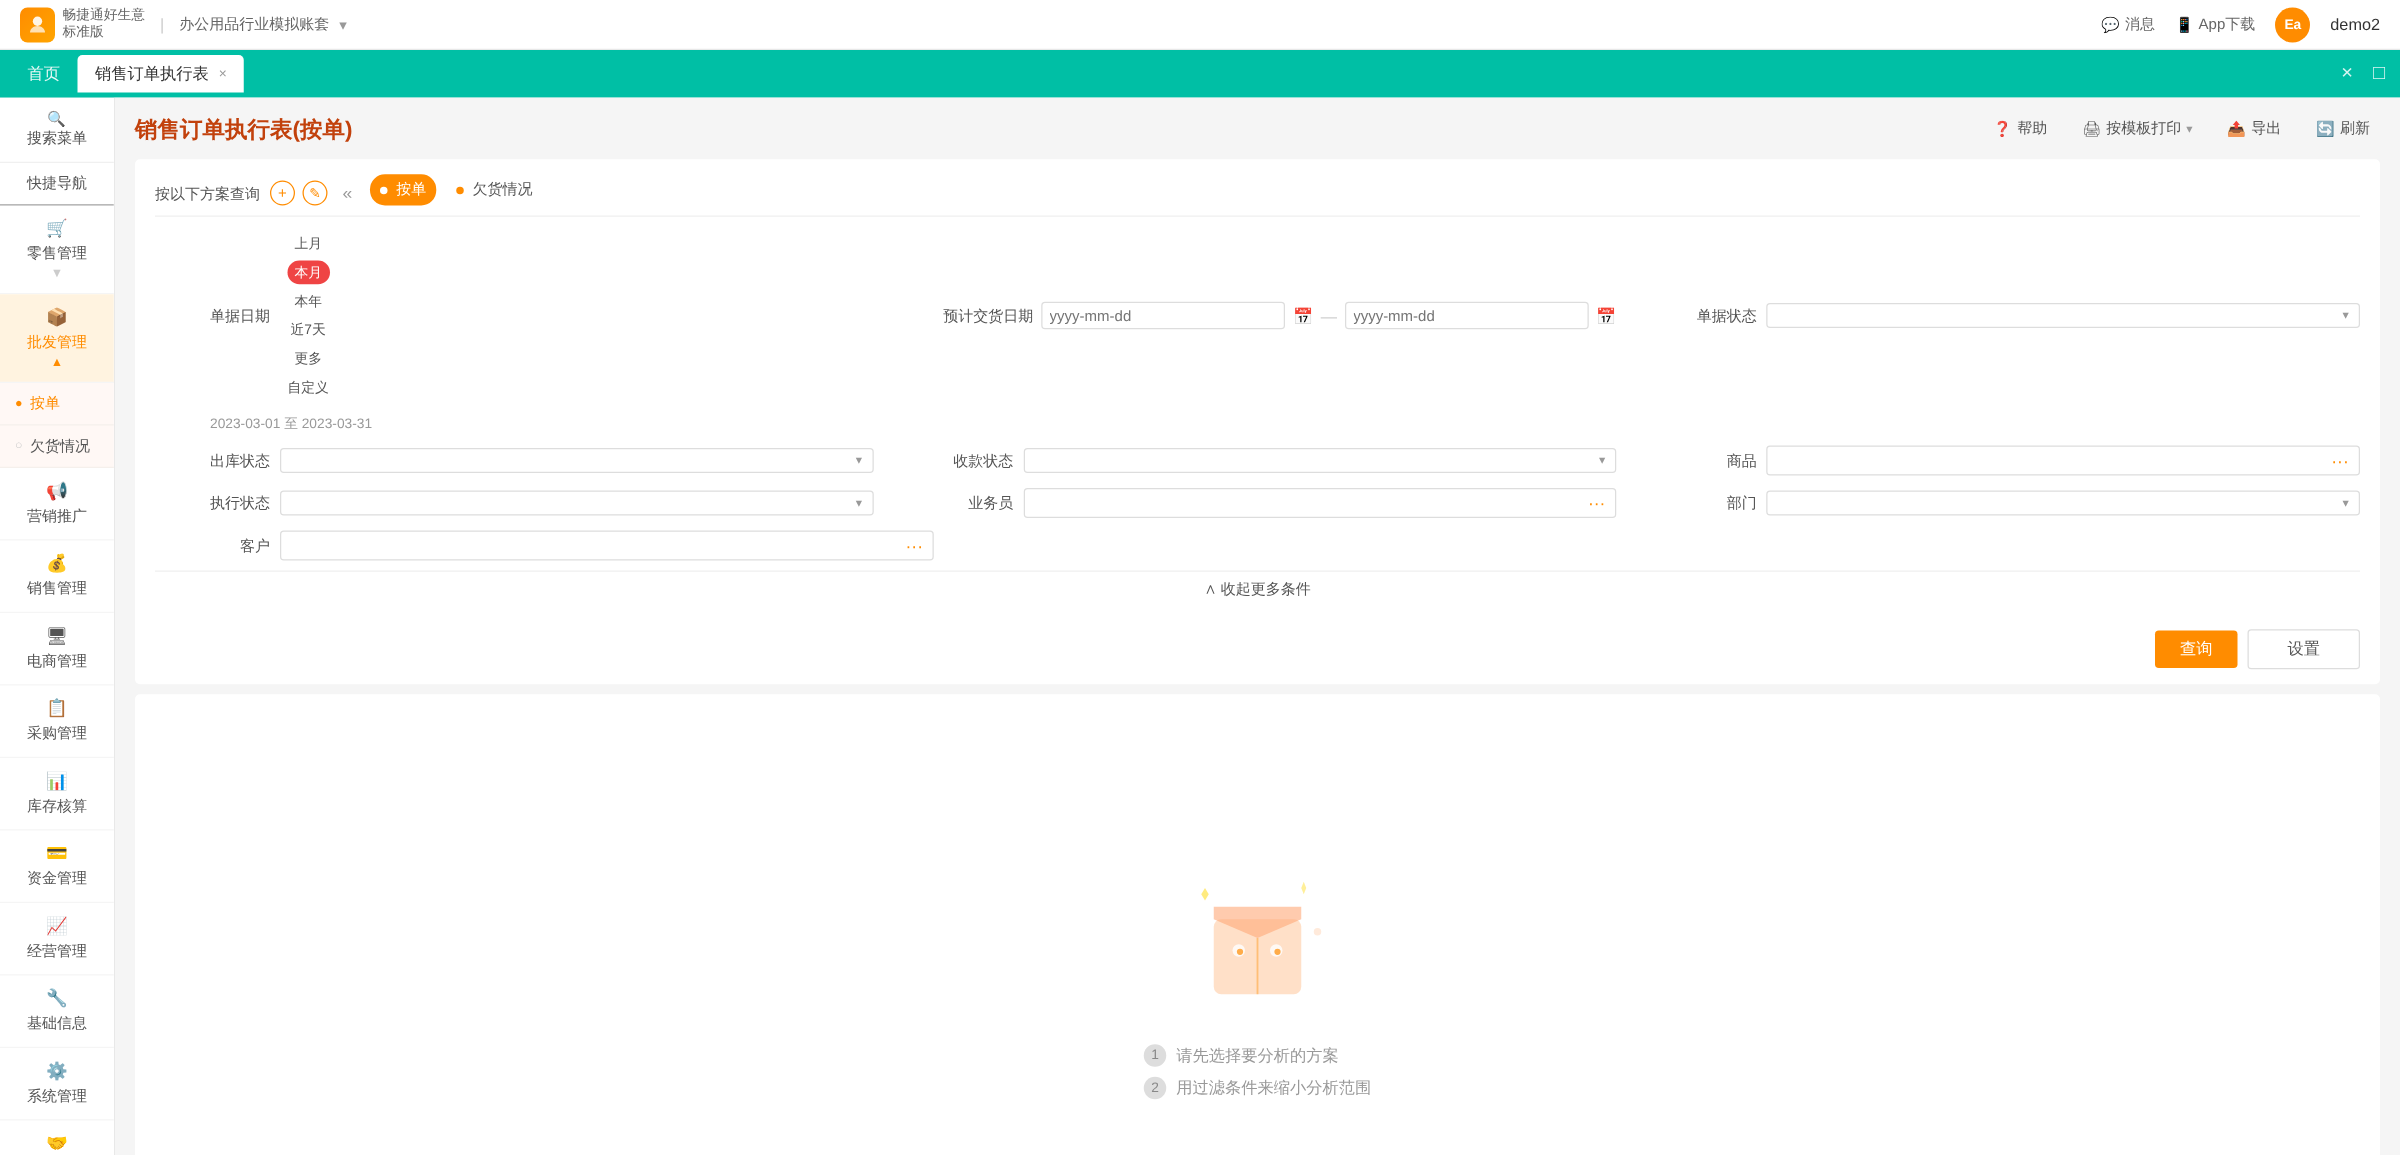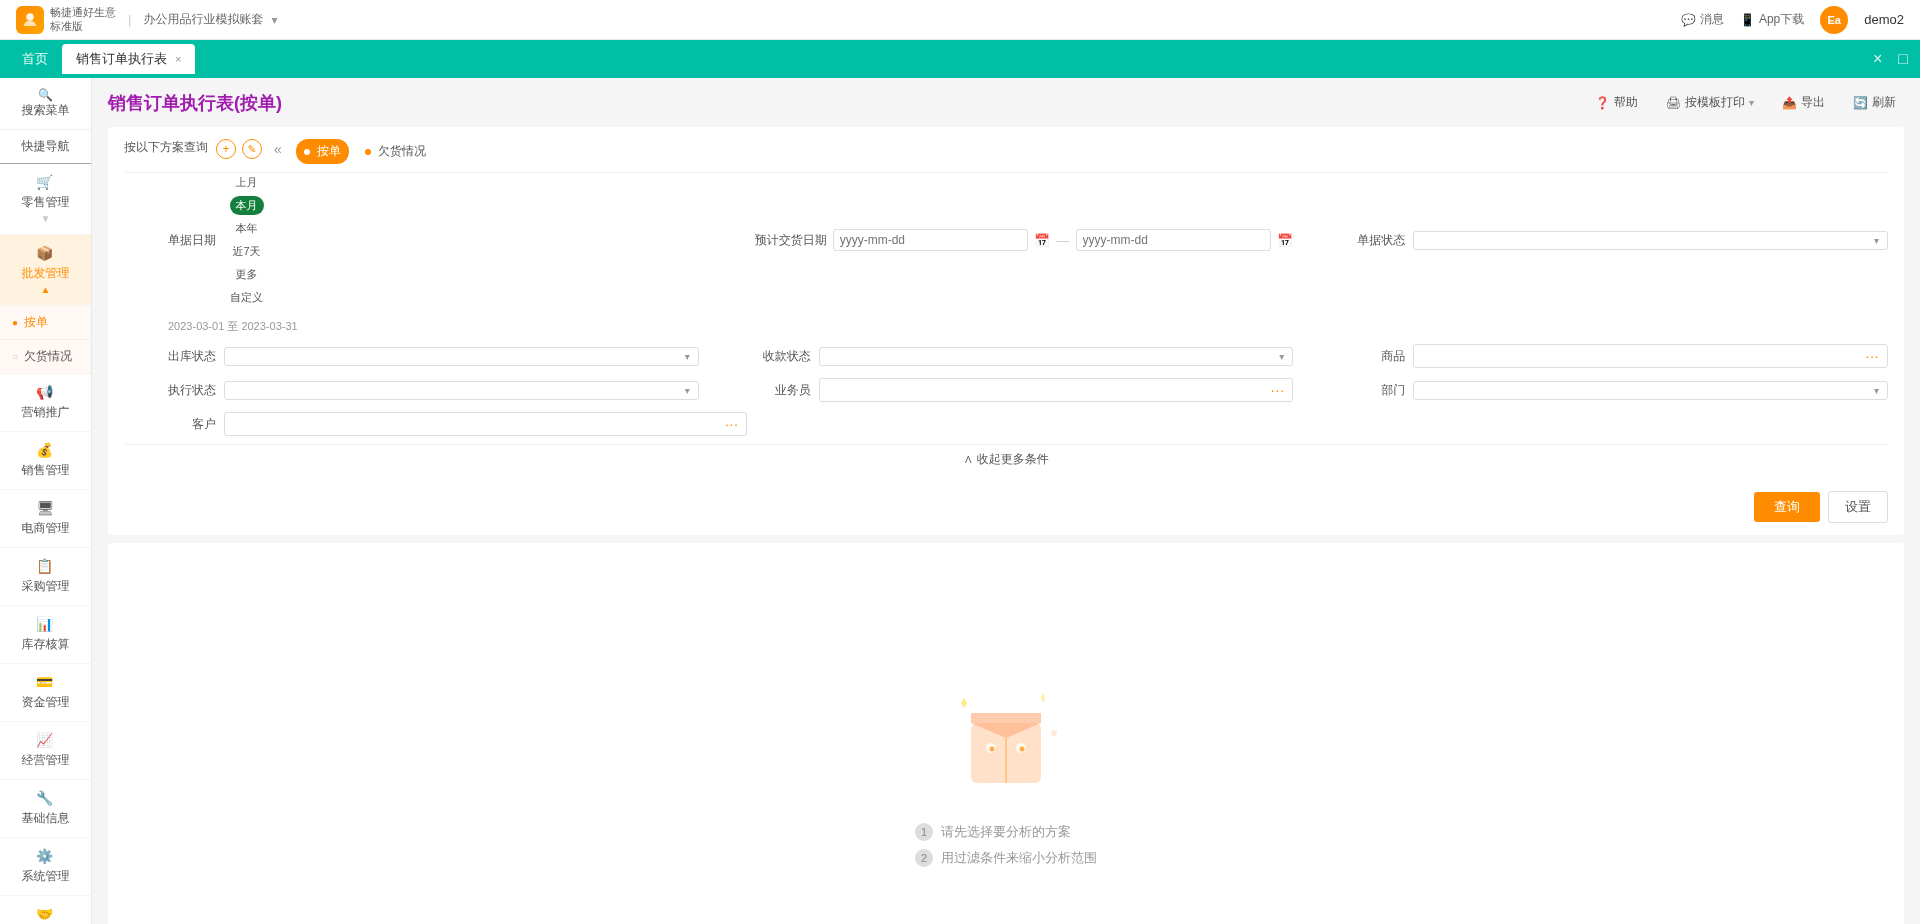--- a/index.html
+++ b/index.html
@@ -182,21 +182,21 @@
     
     .page-title-bar {
       display: flex;
       align-items: center;
       justify-content: space-between;
       margin-bottom: 12px;
     }
     .page-title {
       font-size: 18px;
       font-weight: bold;
-      color: #a21caf;
+      color: #c2410c;
     }
     .page-actions {
       display: flex;
       align-items: center;
       gap: 12px;
     }
     .action-btn {
       display: flex;
       align-items: center;
       gap: 4px;
@@ -209,22 +209,23 @@
 
     
     .search-panel {
       background: #fff;
       border-radius: 4px;
       padding: 12px 16px;
       margin-bottom: 8px;
     }
     .search-section-header {
       display: flex;
-      align-items: flex-start;
+      align-items: flex-end;
       gap: 8px;
+      margin-bottom: 12px;
       border-bottom: 1px solid #f0f0f0;
       padding-bottom: 8px;
     }
     .scheme-label {
       font-size: 12px;
       color: #555;
       white-space: nowrap;
     }
     .scheme-actions {
       display: flex;
@@ -297,21 +298,21 @@
       flex-direction: column;
     }
     .date-tab {
       padding: 2px 6px;
       border-radius: 3px;
       font-size: 11px;
       cursor: pointer;
       color: #555;
     }
     .date-tab.active {
-      background: #15803d;
+      background: #ef4444;
       color: #fff;
       border-radius: 10px;
     }
     .date-input {
       border: 1px solid #ddd;
       border-radius: 3px;
       padding: 3px 6px;
       font-size: 12px;
       color: #999;
       outline: none;
@@ -362,21 +363,21 @@
       border-radius: 3px;
       padding: 6px 20px;
       font-size: 13px;
       cursor: pointer;
     }
     .btn-default {
       background: #fff;
       color: #555;
       border: 1px solid #ddd;
       border-radius: 3px;
-      padding: 6px 16px;
+      padding: 6px 31px;
       font-size: 13px;
       cursor: pointer;
     }
 
     
     .empty-state {
       display: flex;
       flex-direction: column;
       align-items: center;
       justify-content: center;

